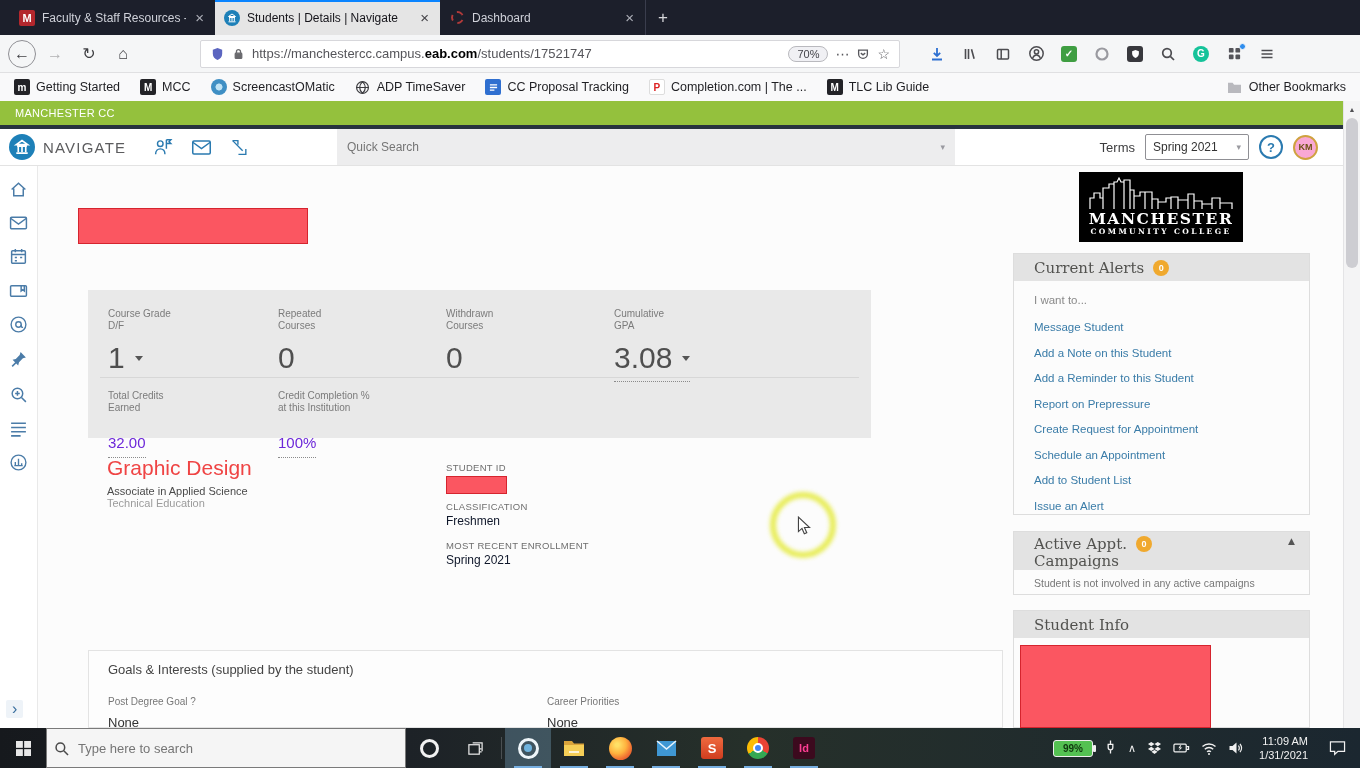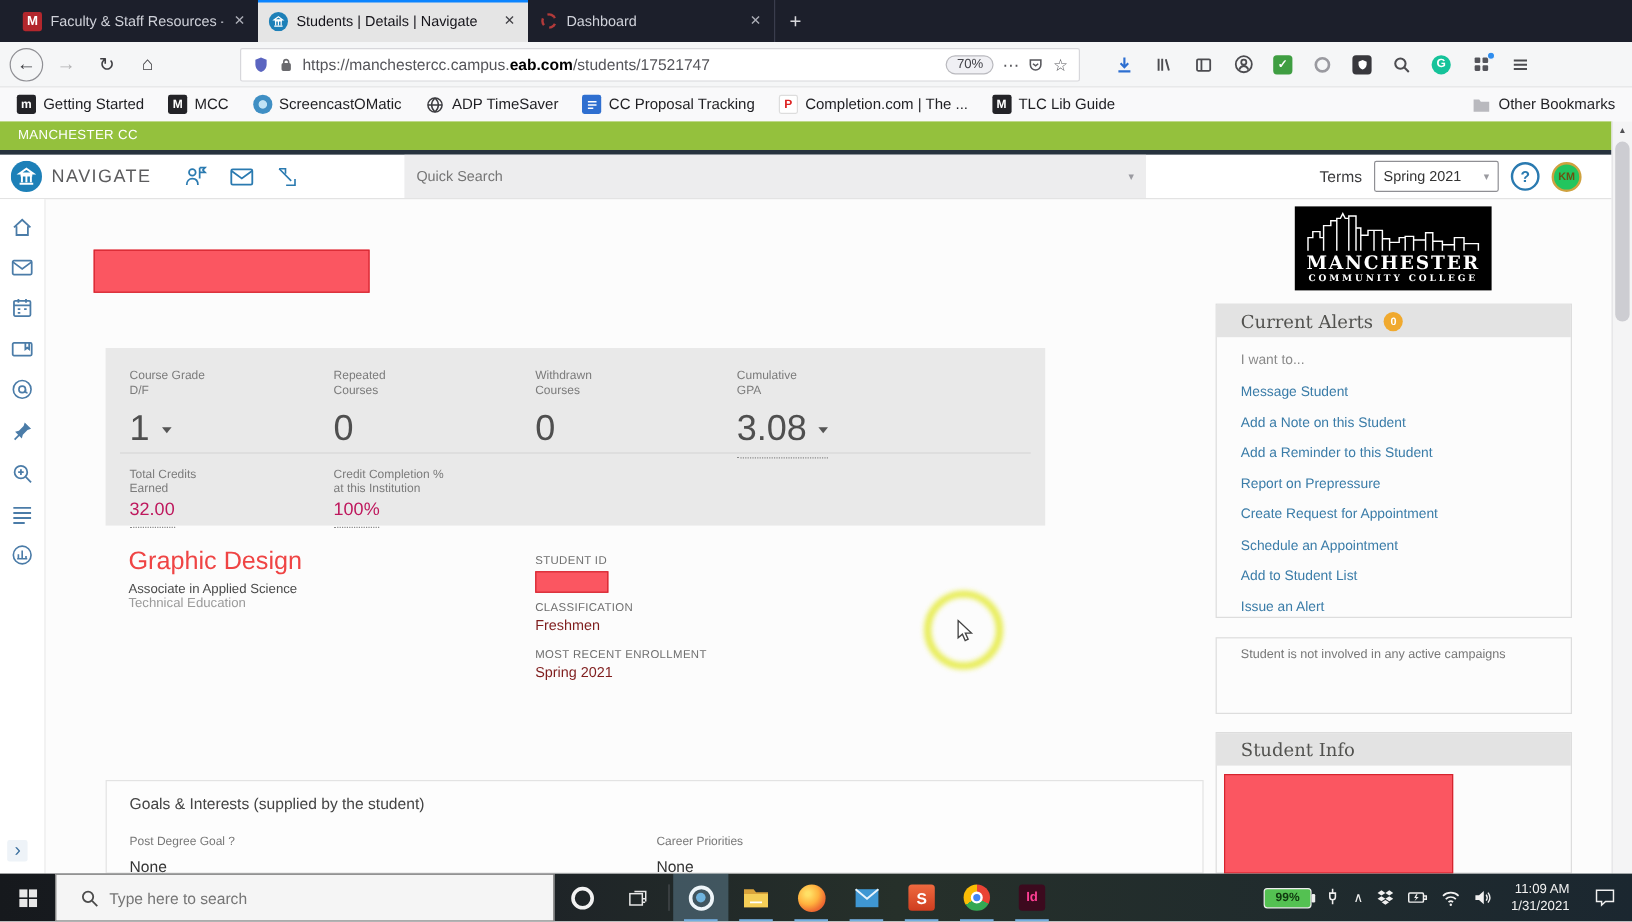--- a/index.html
+++ b/index.html
@@ -52,50 +52,50 @@
   .nvlogo{width:26px;height:26px;margin-left:9px}
   .brand{color:#5c5c5e;font-size:15px;letter-spacing:1.2px;margin-left:8px}
   .hico{color:#2a7ab0;margin-left:26px}
   .qsearch{position:absolute;left:337px;right:388px;top:0;bottom:0;background:#ededee;display:flex;align-items:center;padding:0 10px}
   .qsearch input{flex:1;border:none;background:transparent;outline:none;font-size:12px;color:#555;font-family:inherit}
   .qchev{color:#9a9aa0;font-size:9px}
   .termsbox{position:absolute;right:0;top:0;bottom:0;display:flex;align-items:center;gap:10px;padding-right:25px}
   .termslabel{font-size:13px;color:#3c3c3e}
   .termselect{width:104px;height:26px;border:1px solid #8f8f94;border-radius:2px;background:#fff;display:flex;align-items:center;font-size:12px;color:#333;padding:0 7px;justify-content:space-between}
   .helpcirc{width:24px;height:24px;border:2px solid #2a7ab0;border-radius:50%;color:#2a7ab0;font-weight:bold;font-size:13px;display:flex;align-items:center;justify-content:center}
-  .avatar{width:25px;height:25px;background:#22c55e;border:2px solid #cfa23f;border-radius:50%;color:#6b5212;font-size:9px;font-weight:bold;display:flex;align-items:center;justify-content:center}
+  .avatar{width:25px;height:25px;background:#f9a8d4;border:2px solid #cfa23f;border-radius:50%;color:#6b5212;font-size:9px;font-weight:bold;display:flex;align-items:center;justify-content:center}
 
   .leftrail{position:absolute;top:65px;bottom:0;left:0;width:38px;background:#fff;border-right:1px solid #e9e9e9;display:flex;flex-direction:column;align-items:center;padding-top:14px;gap:16px;color:#4b7ca8}
   .railexp{position:absolute;left:6px;bottom:10px;color:#3a6f9e;font-size:16px;background:#eef3f8;padding:0 6px;border-radius:2px}
 
   .scrollbar{position:absolute;top:0;right:0;bottom:0;width:17px;background:#f4f4f5;border-left:1px solid #e4e4e6}
   .sb-up{height:16px;display:flex;align-items:center;justify-content:center;font-size:7px;color:#505054}
   .sb-thumb{position:absolute;top:17px;left:2px;right:2px;height:150px;background:#cdcdd2;border-radius:6px}
 
   
   .redbox{background:#fb5661;border:1px solid #d5242e}
   .ptabs{position:absolute;left:88px;top:151px;display:flex;font-size:11px;color:#666}
   .ptab{padding:5px 10px;background:#e7e7e7;border:1px solid #d6d6d6;border-left:none;display:flex;align-items:center;gap:5px}
   .ptab:first-child{border-left:1px solid #d6d6d6}
   .ptab.active{background:#fff;color:#333}
   .tri{width:0;height:0;border-left:4px solid transparent;border-right:4px solid transparent;border-top:5px solid #666}
 
   .stats{position:absolute;left:88px;top:189px;width:783px;height:148px;background:#e9e9e9}
   .stat{position:absolute;font-size:10px;color:#7b7b7b;line-height:1.2}
   .bigval{font-size:30px;color:#4f4f4f;margin-top:8px;display:inline-flex;align-items:center;gap:10px}
   .bigval .tri{border-top-color:#555}
-  .smallval{font-size:15px;color:#be185d;margin-top:2px;display:inline-block}
+  .smallval{font-size:15px;color:#6d28d9;margin-top:20px;display:inline-block}
   .dotted{border-bottom:1px dotted #8a8a8a;padding-bottom:5px}
   .statdivider{position:absolute;left:12px;right:12px;top:87px;height:1px;background:#d7d7d7}
 
   .progtitle{position:absolute;left:107px;top:355px;font-size:21px;color:#ef4444}
   .progdeg{position:absolute;left:107px;top:384px;font-size:11px;color:#4a4a4a}
   .progcat{position:absolute;left:107px;top:396px;font-size:11px;color:#9b9b9b}
   .dlabel{font-size:9.5px;color:#6e6e6e;letter-spacing:.3px}
-  .dval{font-size:12px;color:#7f1d1d;margin-top:2px}
+  .dval{font-size:12px;color:#0f172a;margin-top:2px}
 
   .goals{position:absolute;left:88px;top:549px;width:915px;height:78px;background:#fdfdfd;border:1px solid #e3e3e3}
   .goalstitle{position:absolute;left:19px;top:11px;font-size:13px;color:#444}
   .goallabel{position:absolute;top:45px;font-size:10px;color:#777}
   .goalval{position:absolute;top:64px;font-size:13px;color:#333}
 
   
   .mcclogo{position:absolute;left:1079px;top:71px;width:164px;height:70px;background:#000;color:#fff;text-align:center;padding-top:2px}
   .mccl1{font-family:"DejaVu Serif",serif;font-weight:bold;font-size:15.5px;letter-spacing:1.5px;line-height:1;margin-top:1px}
   .mccl2{font-family:"DejaVu Serif",serif;font-weight:bold;font-size:7.5px;letter-spacing:2.4px;line-height:1.3}
@@ -108,21 +108,21 @@
   .collapse{margin-left:auto;color:#555;font-size:9px}
   .camp-empty{font-size:10.5px;color:#777;padding:7px 20px 9px}
 
   
   .hl-ring{position:absolute;left:770px;top:391px;width:66px;height:66px;border-radius:50%;border:6px solid #e4ea38;filter:blur(2px);opacity:.85}
   .cursor{position:absolute;left:795px;top:415px}
 
   
   .taskbar{position:absolute;left:0;bottom:0;right:0;height:40px;background:linear-gradient(90deg,#16191d 0%,#1d2227 30%,#26302a 55%,#1b2730 100%);display:flex;align-items:stretch;color:#eee}
   .tbtn{width:46px;display:flex;align-items:center;justify-content:center;position:relative}
-  .tsearch{width:416px;background:#f5f5f5;border:1px solid #7a7a7a;display:flex;align-items:center;gap:9px;padding:0 20px}
+  .tsearch{width:360px;background:#f5f5f5;border:1px solid #7a7a7a;display:flex;align-items:center;gap:9px;padding:0 7px}
   .tsearch input{flex:1;border:none;background:transparent;outline:none;font-size:13px;color:#5a5a5a;font-family:inherit}
   .tdivider{width:1px;background:#4a4f52;margin:9px 3px}
   .open::after{content:"";position:absolute;left:9px;right:9px;bottom:0;height:2px;background:#76aee0}
   .som-active{background:rgba(130,180,210,.32)}
   .tile22{width:22px;height:22px;border-radius:3px;display:flex;align-items:center;justify-content:center;font-weight:bold}
   .tray{margin-left:auto;display:flex;align-items:center;gap:11px;padding-right:8px}
   .battpill{width:40px;height:17px;background:#54c152;border:1px solid #eee;border-radius:3px;display:flex;align-items:center;justify-content:center;font-size:10px;font-weight:bold;color:#10390f;position:relative}
   .battpill::after{content:"";position:absolute;right:-4px;width:3px;height:7px;background:#eee;border-radius:1px}
   .trayglyph{color:#f0f0f0;font-size:11px}
   .clock{text-align:right;font-size:11px;line-height:1.3;color:#f2f2f2;padding:0 4px}
@@ -491,20 +491,24 @@
         <div class="alink">Add a Reminder to this Student</div>
         <div class="alink">Report on Prepressure</div>
         <div class="alink">Create Request for Appointment</div>
         <div class="alink">Schedule an Appointment</div>
         <div class="alink">Add to Student List</div>
         <div class="alink">Issue an Alert</div>
       </div>
     </div>
 
     <div class="panel" style="top:430px;height:64px">
+      <div class="phead" style="height:38px;align-items:flex-start;padding-top:4px">
+        <span style="line-height:1.15"><span>Active Appt.</span><span class="badge" style="display:inline-flex;vertical-align:2px">0</span><br><span>Campaigns</span></span>
+        <span class="collapse">▲</span>
+      </div>
       <div class="camp-empty">Student is not involved in any active campaigns</div>
     </div>
 
     <div class="panel" style="top:509px;height:118px">
       <div class="phead" style="height:27px">
           <span>Student Info</span>
         </div>
     </div>
     <div class="abs redbox" style="left:1020px;top:544px;width:191px;height:83px"></div>
 

